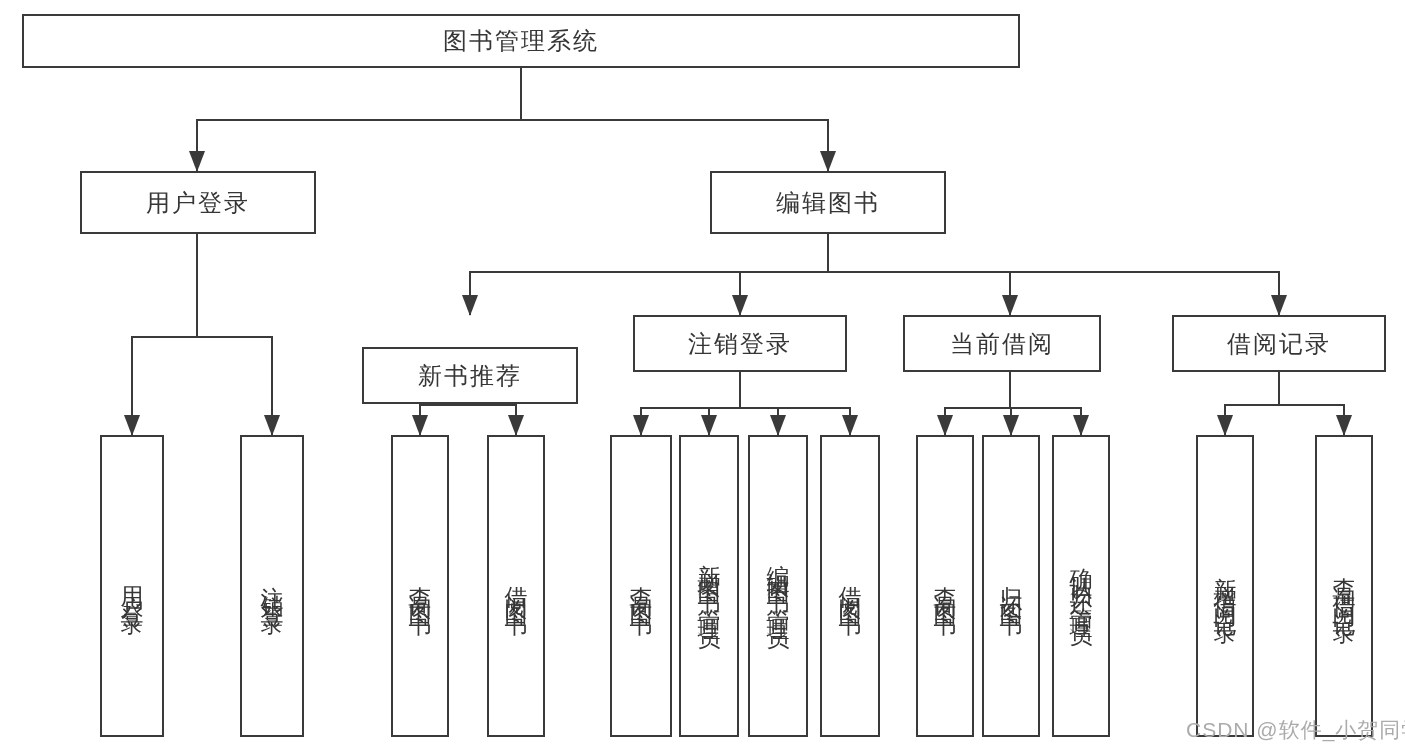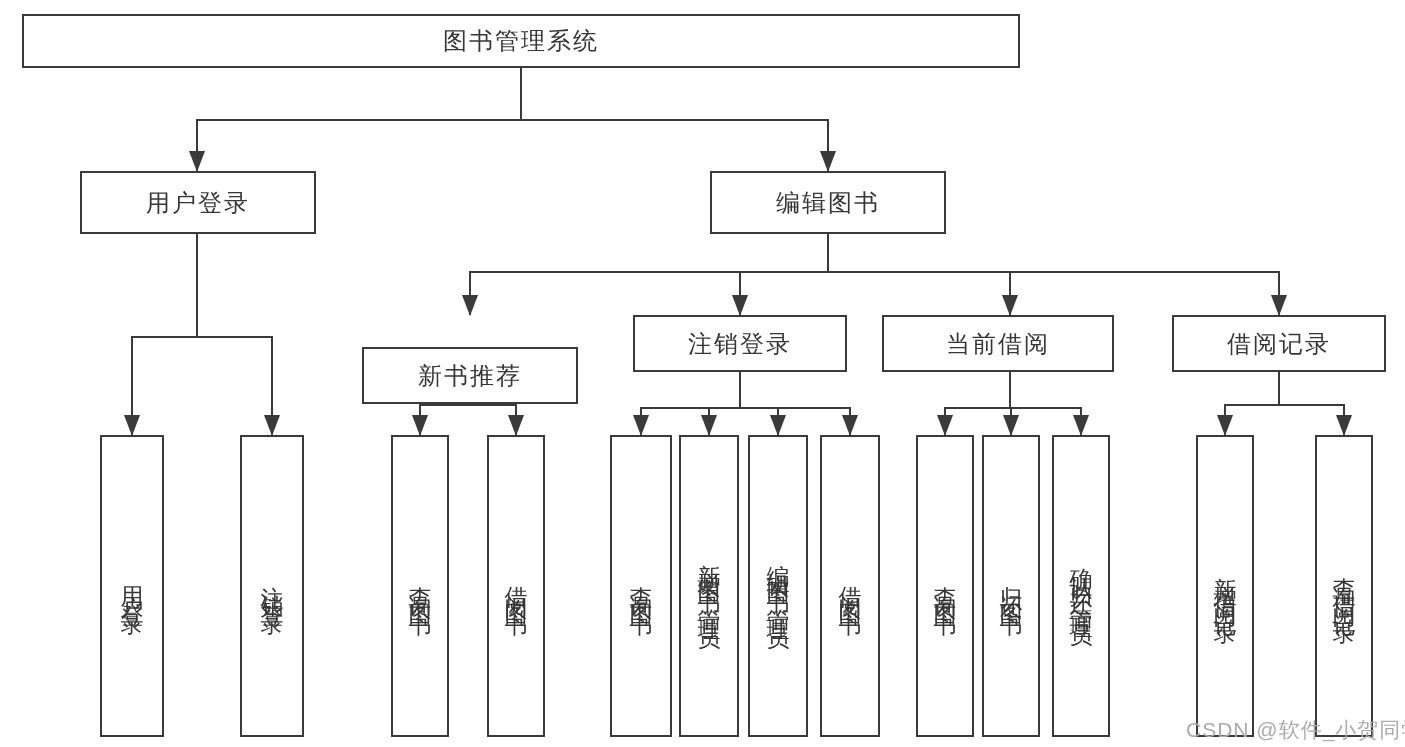--- a/index.html
+++ b/index.html
@@ -20,21 +20,21 @@
   .leaf{top:435px;height:302px;width:58px;}
   .leaf span{
     writing-mode:vertical-rl;text-orientation:mixed;
     font-size:23px;letter-spacing:9px;line-height:1;
   }
   #n-root{left:22px;top:14px;width:998px;height:54px;}
   #n-login{left:80px;top:171px;width:236px;height:63px;}
   #n-mgmt{left:710px;top:171px;width:236px;height:63px;}
   #n-rec{left:362px;top:315px;width:216px;height:57px;margin-top:32px;}
   #n-bor{left:633px;top:315px;width:214px;height:57px;}
-  #n-cur{left:882px;top:315px;width:232px;height:57px;}
+  #n-cur{left:903px;top:315px;width:198px;height:57px;}
   #n-rcd{left:1172px;top:315px;width:214px;height:57px;}
   #l1{left:100px;width:64px;}
   #l2{left:240px;width:64px;}
   #l3{left:391px;}
   #l4{left:487px;}
   #l5{left:610px;width:62px;}
   #l6{left:679px;width:60px;}
   #l7{left:748px;width:60px;}
   #l8{left:820px;width:60px;}
   #l9{left:916px;}

